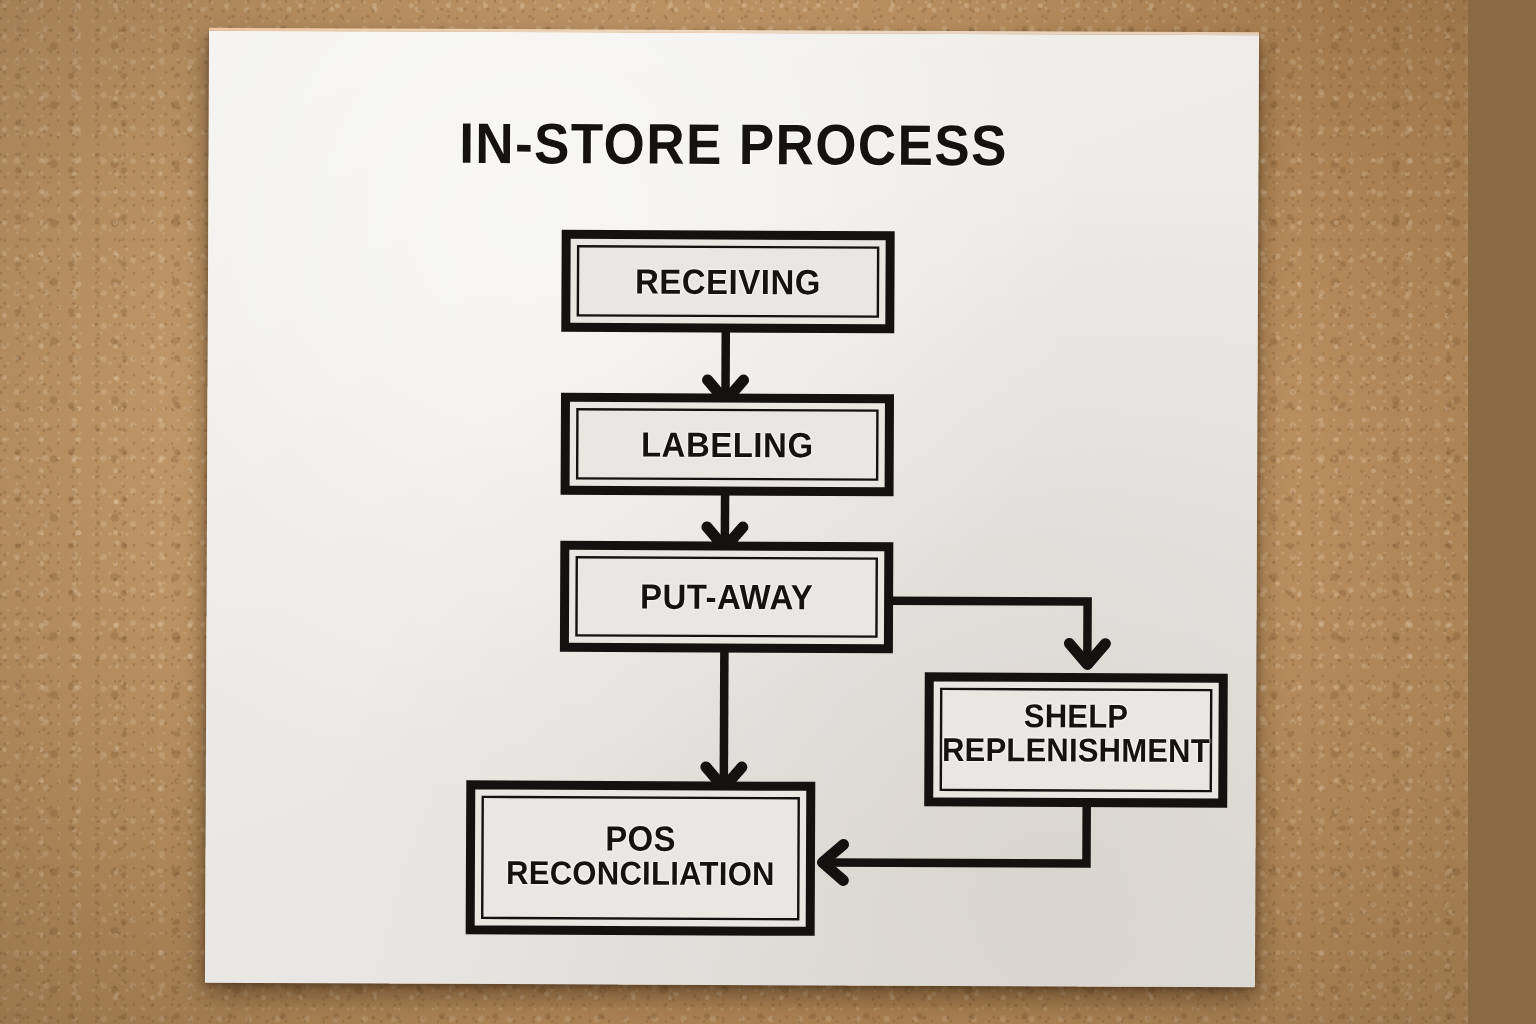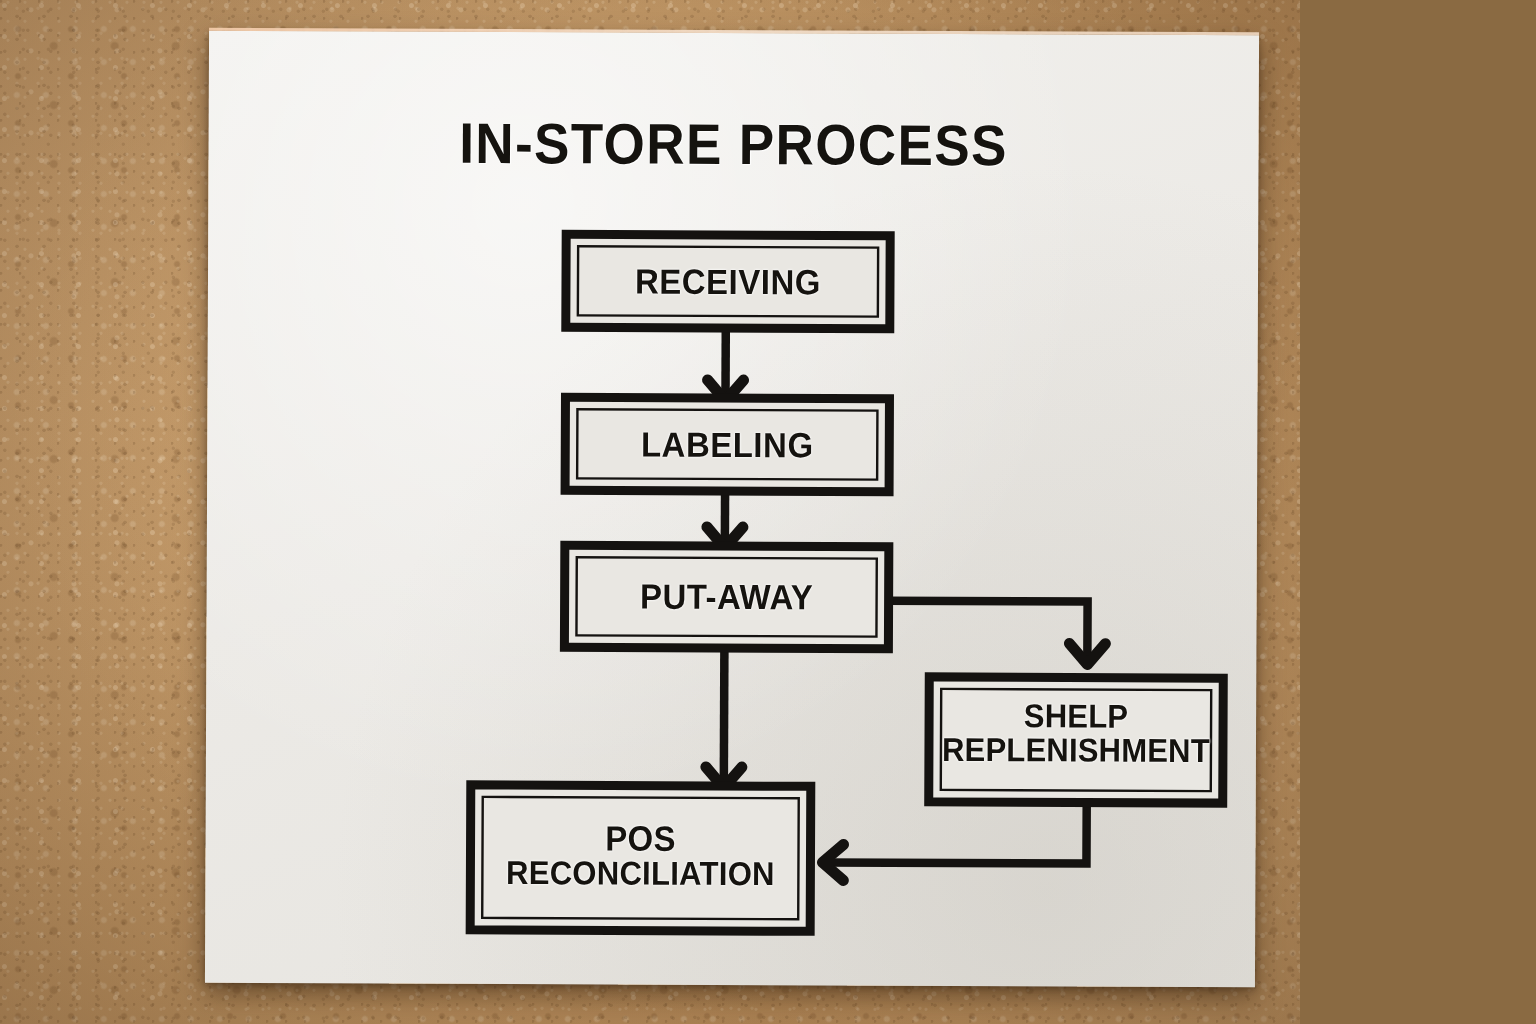--- a/index.html
+++ b/index.html
@@ -10,21 +10,21 @@
   }
   body {
     width: 1536px;
     height: 1024px;
     overflow: hidden;
     font-family: "Liberation Sans", sans-serif;
   }
 
   #scene {
     position: relative;
-    width: 1300px;
+    width: 1468px;
     height: 1024px;
     overflow: hidden;
   }
 
   
   .bg {
     position: absolute;
     inset: 0;
     background-color: #c39a69;
     background-image:

